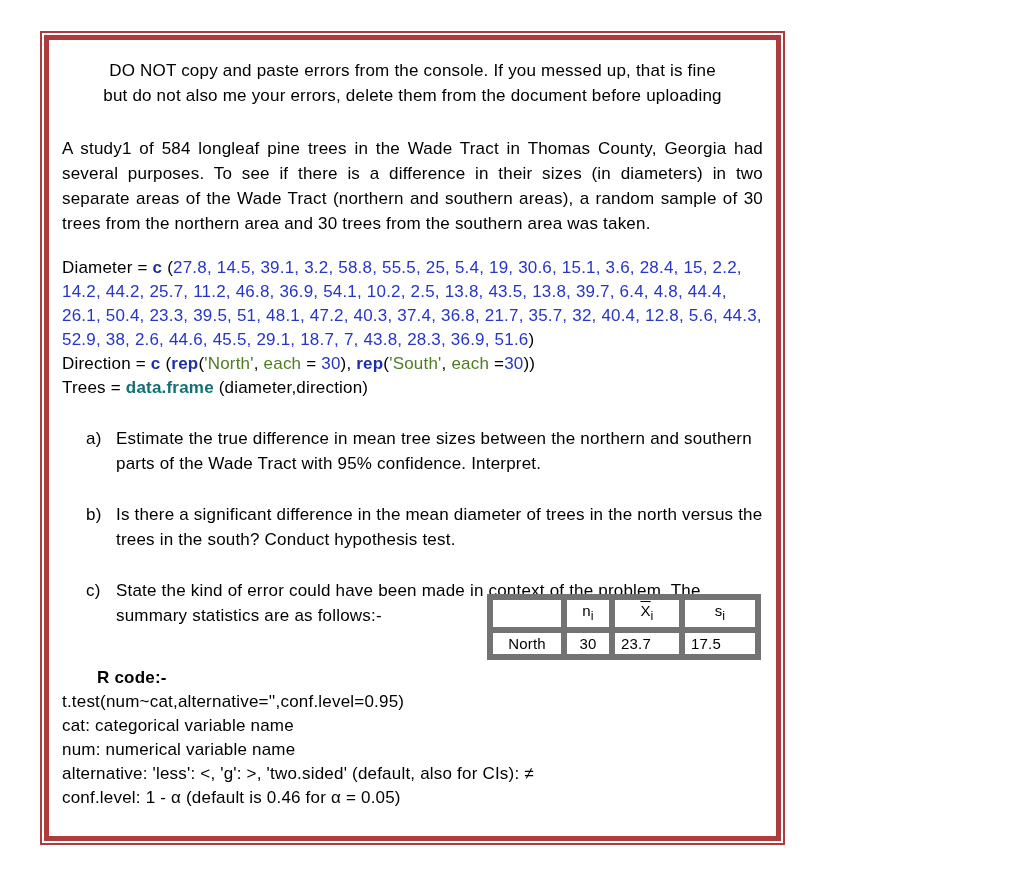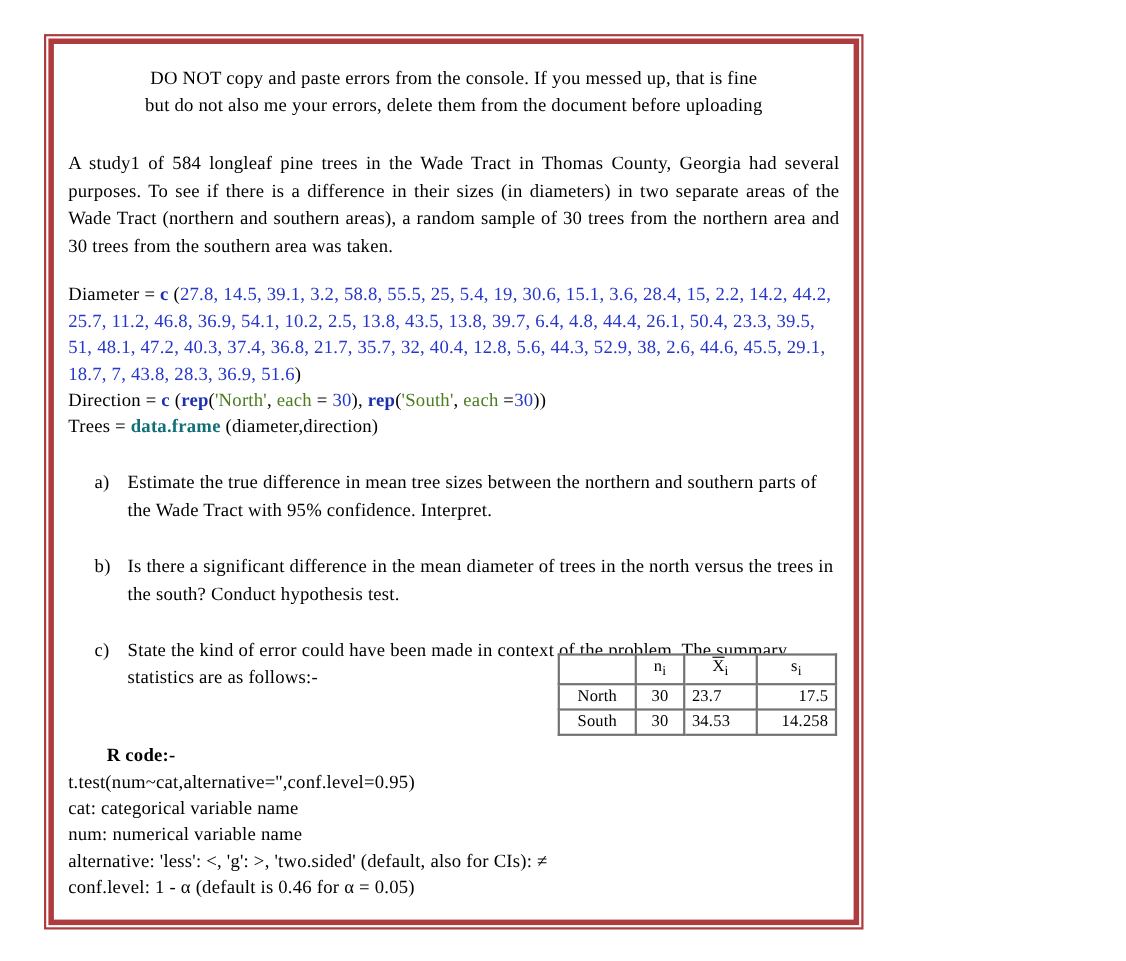--- a/index.html
+++ b/index.html
@@ -5,21 +5,21 @@
   :root{
     --border-red:#ae3b3e;
     --code-blue:#2636c9;
     --kw-blue:#1c2fae;
     --teal:#136f77;
     --green:#4d7c21;
   }
   html,body{margin:0;padding:0;background:#ffffff;}
   .page{
     position:relative;width:824px;height:874px;background:#ffffff;
-    font-family:Liberation Serif, serif;color:#000;
+    font-family:Liberation Sans, sans-serif;color:#000;
   }
   .frame-outer{
     position:absolute;left:40px;top:31px;right:39px;bottom:29px;
     border:2px solid var(--border-red);
   }
   .frame-inner{
     position:absolute;left:2px;top:2px;right:2px;bottom:2px;
     border:5px solid var(--border-red);
   }
   .content{
@@ -36,25 +36,25 @@
   .num{color:var(--code-blue);}
   .str{color:var(--green);}
   .grn{color:var(--green);}
   .questions{margin-top:26px;}
   .question{display:flex;padding-left:24px;margin-top:26px;}
   .question:first-child{margin-top:0;}
   .q-letter{flex:none;width:30px;}
   .q-text{flex:1;}
   .table-wrap{display:flex;justify-content:flex-end;margin-top:-34px;padding-right:2px;}
   table.stats{border-collapse:collapse;font-size:15px;line-height:19px;background:#fff;}
-  table.stats td{border:2px solid #737373;padding:1px 6px;}
+  table.stats td{border:6px solid #737373;padding:1px 6px;}
   td.c0{width:56px;text-align:center;}
   td.c1{width:30px;text-align:center;}
   td.c2{width:52px;text-align:left;}
-  td.c3{width:58px;text-align:right;}
+  td.c3{width:58px;text-align:left;}
   tr.hdr td{text-align:center;}
   .ovl{text-decoration:overline;}
   .rcode{margin-top:6px;line-height:24px;}
   .rcode-title{font-weight:bold;margin-left:35px;}
 </style>
 </head>
 <body>
 
 <div class="page">
   <div class="frame-outer">
@@ -97,26 +97,20 @@
               <td class="c1"><span>n</span><sub>i</sub></td>
               <td class="c2"><span class="ovl">X</span><sub>i</sub></td>
               <td class="c3"><span>s</span><sub>i</sub></td>
             </tr>
             <tr>
               <td class="c0">North</td>
               <td class="c1">30</td>
               <td class="c2">23.7</td>
               <td class="c3">17.5</td>
             </tr>
-            <tr>
-              <td class="c0">South</td>
-              <td class="c1">30</td>
-              <td class="c2">34.53</td>
-              <td class="c3">14.258</td>
-            </tr>
           </tbody>
             </table>
         </div>
 
         <div class="rcode">
           <div class="rcode-title">R code:-</div>
           <div>t.test(num~cat,alternative='',conf.level=0.95)</div>
           <div>cat: categorical variable name</div>
           <div>num: numerical variable name</div>
           <div>alternative: 'less': &lt;, 'g': &gt;, 'two.sided' (default, also for CIs): ≠</div>

